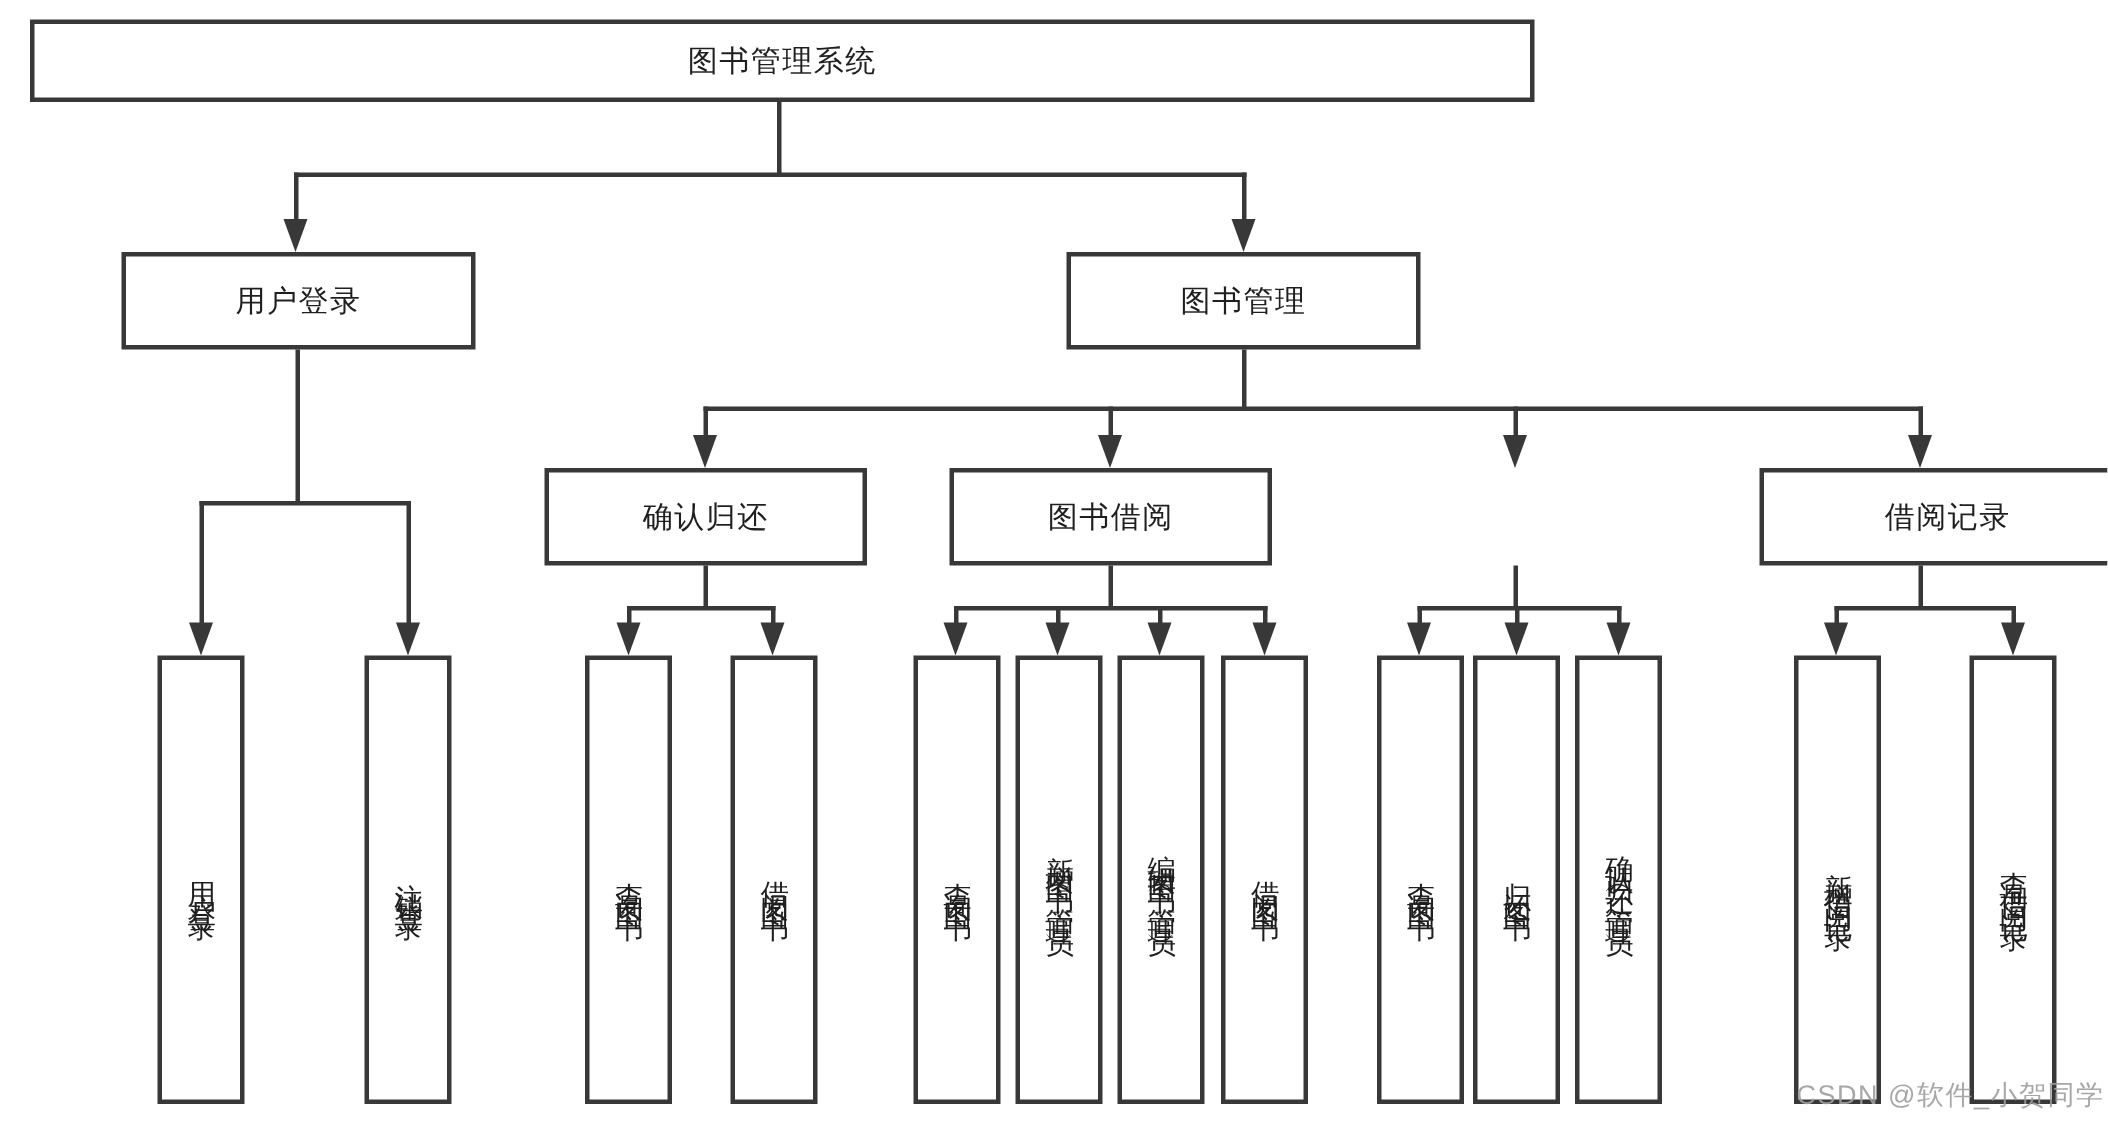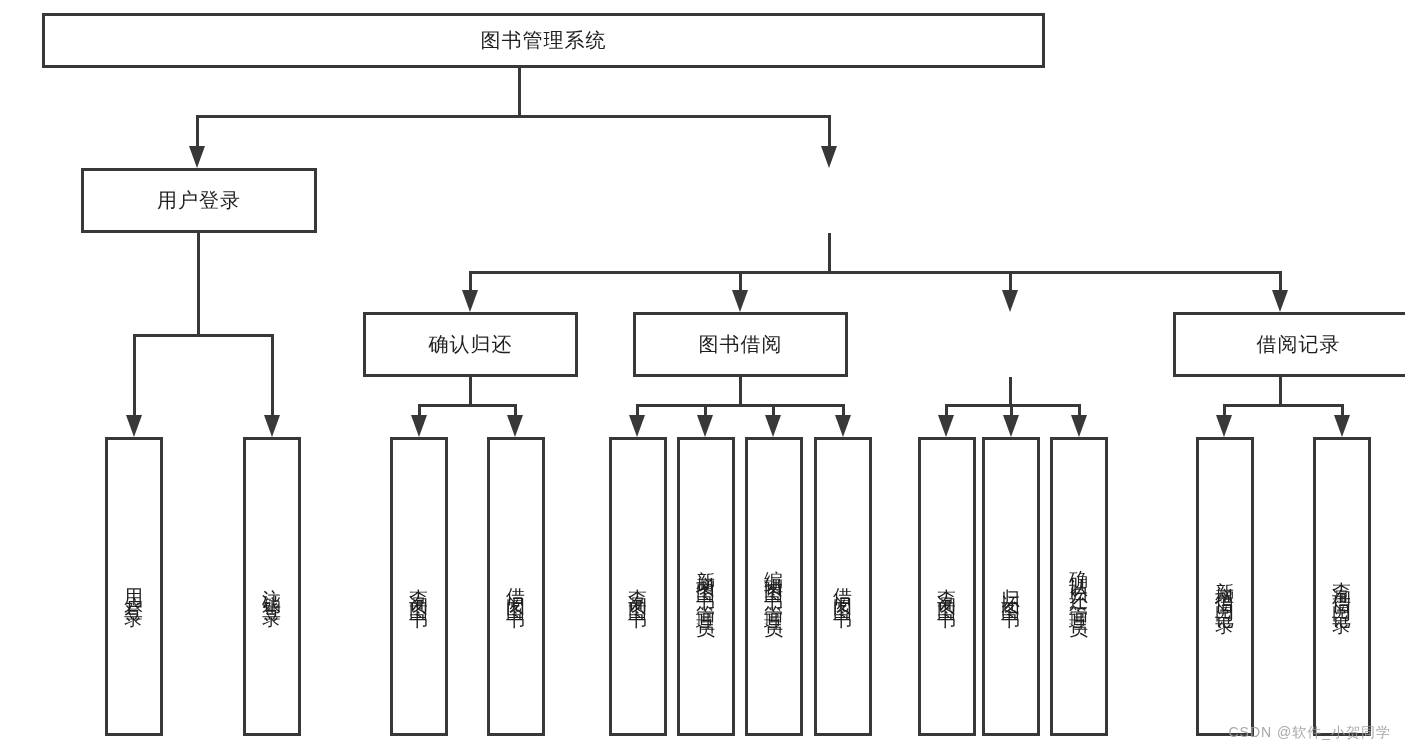--- a/index.html
+++ b/index.html
@@ -30,35 +30,38 @@
     color:var(--text);white-space:nowrap;
   }
   .vline{position:absolute;width:3px;background:var(--line);}
   .hline{position:absolute;height:3px;background:var(--line);}
   .arrow{
     position:absolute;width:0;height:0;
     border-left:8px solid transparent;border-right:8px solid transparent;
     border-top:22px solid var(--line);
   }
   .watermark{
-    position:absolute;right:14px;bottom:5px;z-index:5;
-    color:var(--watermark);font-size:14px;letter-spacing:1px;opacity:.9;text-align:right;
+    position:absolute;right:2px;bottom:5px;z-index:5;
+    color:var(--watermark);font-size:18px;letter-spacing:1px;opacity:.9;text-align:right;
   }
 </style>
 </head>
 <body>
 
 <div class="canvas">
 
-  <div class="box" style="left:20px;top:13px;width:1003px;height:55px;margin-left:22px;">
+  <div class="box" style="left:20px;top:13px;width:1003px;height:55px;">
     <span>图书管理系统</span>
   </div>
 
   <div class="box" style="left:81px;top:168px;width:236px;height:65px;">
     <span>用户登录</span>
+  </div>
+  <div class="box" style="left:711px;top:168px;width:236px;height:65px;">
+    <span>图书管理</span>
   </div>
 
   <div class="box" style="left:363px;top:312px;width:215px;height:65px;">
     <span>确认归还</span>
   </div>
   <div class="box" style="left:633px;top:312px;width:215px;height:65px;">
     <span>图书借阅</span>
   </div>
   <div class="box" style="left:1173px;top:312px;width:251px;height:65px;">
     <span>借阅记录</span>

